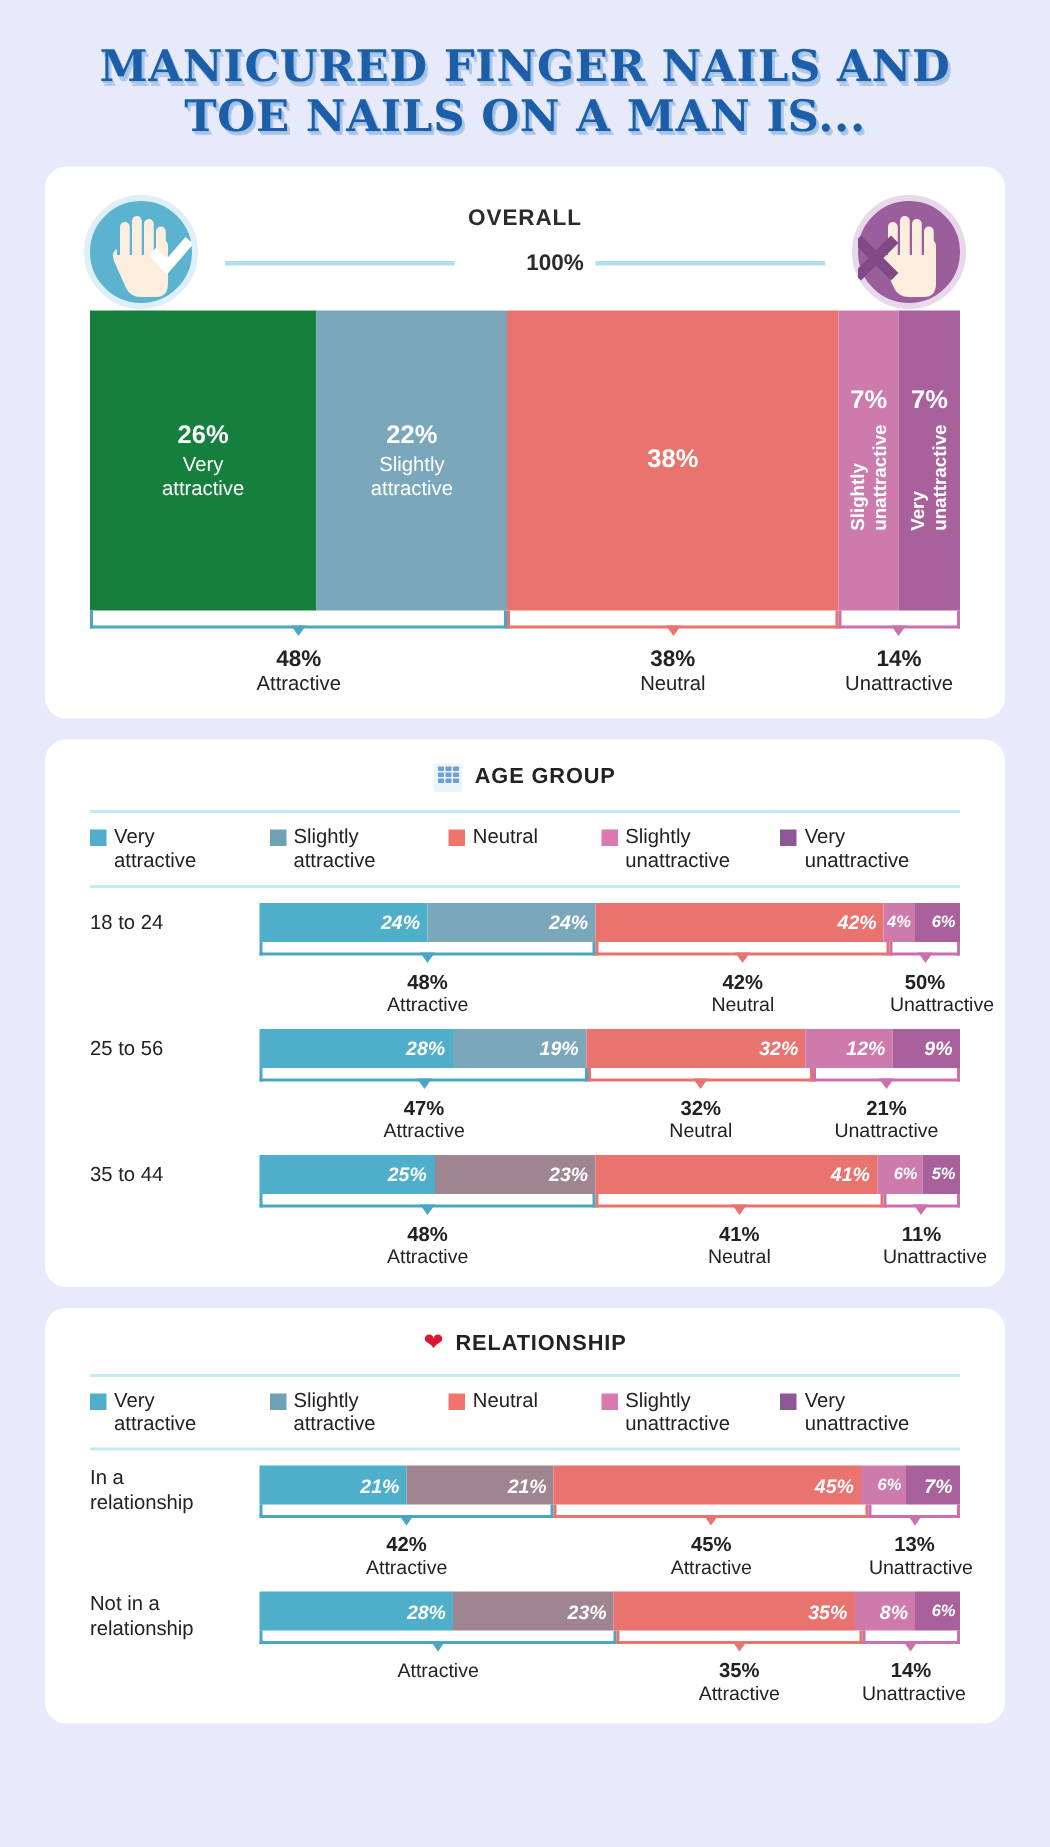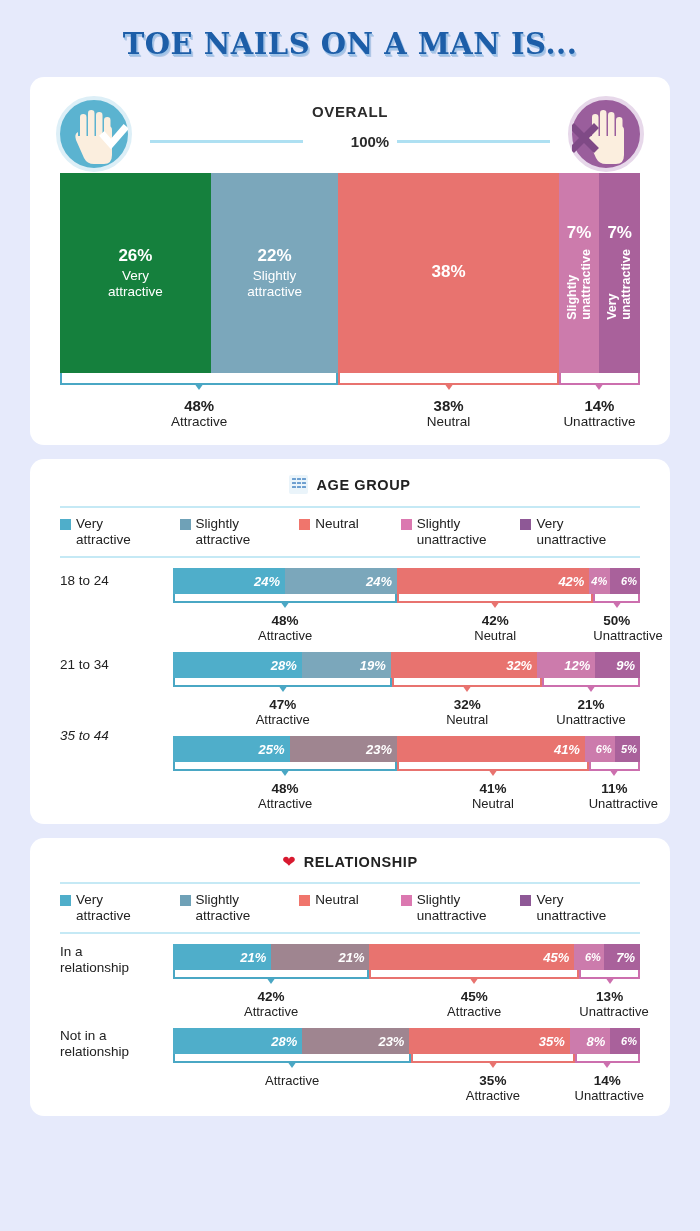--- a/index.html
+++ b/index.html
@@ -151,20 +151,21 @@
   .sbrackets .bk .txt .n { font-size: 13.5px; }
   .sbrackets .bk .txt .s { font-size: 13px; }
   .sbrackets .bk .line { height: 9px; }
 
   .heart { color: #d8192f; font-size: 16px; line-height: 1; }
 </style>
 </head>
 <body>
 
 <div class="title">
+  <span class="line">MANICURED FINGER NAILS AND</span>
   <span class="line">TOE NAILS ON A MAN IS...</span>
 </div>
 
 <div class="card">
 
   <div class="overall-head">
     <div class="badge left">
       <svg width="68" height="68" viewBox="0 0 68 68">
         <g fill="#fbeede">
           <rect x="20" y="14" width="6.5" height="26" rx="3.2"></rect>
@@ -325,21 +326,21 @@
           <div class="bk pink" style="left: 90%; width: 10%;">
             <div class="line"></div>
             <div class="txt">
               <span class="n">50%</span>
               <span class="s">Unattractive</span>
             </div>
           </div>
         </div>
       </div>
       <div class="row">
-        <div class="rowlabel" style="top: 15px;">21 to 34</div>
+        <div class="rowlabel" style="top: 15px;">25 to 56</div>
         <div class="sbar">
           <div class="sseg" style="flex: 28 0 0px; background: rgb(79, 174, 202);">
             <span>28%</span>
           </div>
           <div class="sseg" style="flex: 19 0 0px; background: rgb(123, 167, 187);">
             <span>19%</span>
           </div>
           <div class="sseg" style="flex: 32 0 0px; background: rgb(232, 115, 111);">
             <span>32%</span>
           </div>
@@ -368,21 +369,21 @@
           <div class="bk pink" style="left: 79%; width: 21%;">
             <div class="line"></div>
             <div class="txt">
               <span class="n">21%</span>
               <span class="s">Unattractive</span>
             </div>
           </div>
         </div>
       </div>
       <div class="row">
-        <div class="rowlabel" style="top: 2px; font-style: italic;">35 to 44</div>
+        <div class="rowlabel" style="top: 15px;">35 to 44</div>
         <div class="sbar">
           <div class="sseg" style="flex: 25 0 0px; background: rgb(79, 174, 202);">
             <span>25%</span>
           </div>
           <div class="sseg" style="flex: 23 0 0px; background: rgb(159, 133, 144);">
             <span>23%</span>
           </div>
           <div class="sseg" style="flex: 41 0 0px; background: rgb(232, 115, 111);">
             <span>41%</span>
           </div>

